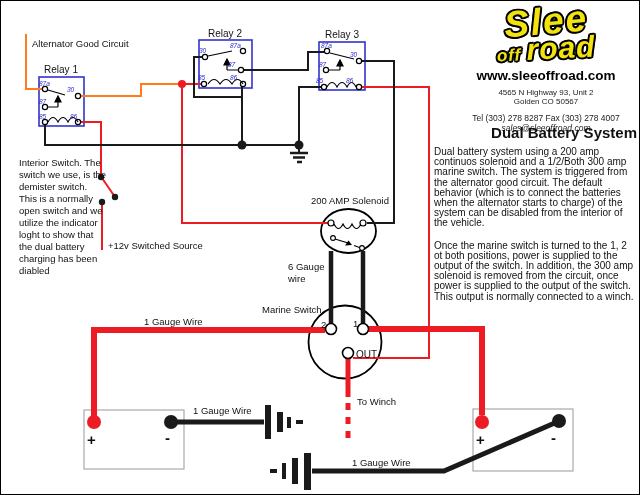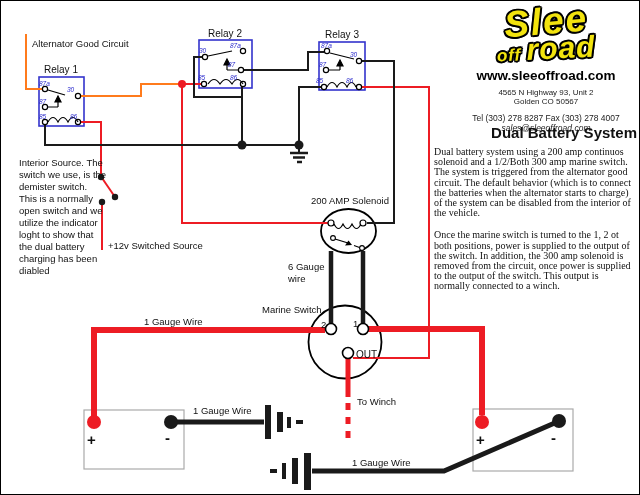--- a/index.html
+++ b/index.html
@@ -35,21 +35,21 @@
                 1.5px 1.5px #000,-1.5px -1.5px #000,1.5px -1.5px #000,-1.5px 1.5px #000;
   }
   .logo-off{font-size:17px;}
   .logo-roadword{font-size:30px;}
   .website{font-size:13.5px;font-weight:bold;color:#000;margin-top:2px;text-align:center;}
   .addr{font-size:8px;line-height:9px;color:#222;margin-top:5px;}
   .phone{font-size:8.5px;color:#222;margin-top:7px;}
   .email{font-size:8.5px;color:#222;font-style:italic;}
   .panel{position:absolute;left:433px;top:123px;width:203px;}
   .panel-title{font-size:15px;font-weight:bold;text-align:right;margin:0 0 6px 0;}
-  .panel p{font-size:10px;line-height:10.2px;margin:0 0 12px 0;font-family:Liberation Serif, serif;}
+  .panel p{font-size:10px;line-height:10.2px;margin:0 0 12px 0;}
 </style>
 </head>
 <body>
 
 <div class="screen">
 
   <svg class="diagram-svg" width="640" height="495" viewBox="0 0 640 495">
 
     <g>
       <rect x="38" y="76" width="45" height="49" fill="#fff" stroke="#3333cc" stroke-width="1.6"></rect>
@@ -226,21 +226,21 @@
       <text class="pin" x="229" y="79">86</text>
 
       <text class="pin" x="320" y="47">87a</text>
       <text class="pin" x="349" y="56">30</text>
       <text class="pin" x="318" y="66">87</text>
       <text class="pin" x="315" y="82">85</text>
       <text class="pin" x="345" y="82">86</text>
     </g>
   </svg>
 
-  <div class="interior-note">Interior Source. The switch we use, is the demister switch. This is a normally open switch and we utilize the indicator loght to show that the dual battery charging has been diabled</div>
+  <div class="interior-note">Interior Switch. The switch we use, is the demister switch. This is a normally open switch and we utilize the indicator loght to show that the dual battery charging has been diabled</div>
 
   <div class="brand">
     <div class="logo">
       <div class="logo-slee">Slee</div>
       <div class="logo-road"><span class="logo-off">off</span> <span class="logo-roadword">road</span></div>
     </div>
     <div class="website">www.sleeoffroad.com</div>
     <div class="addr">
       <div>4565 N Highway 93, Unit 2</div>
       <div>Golden CO 50567</div>

